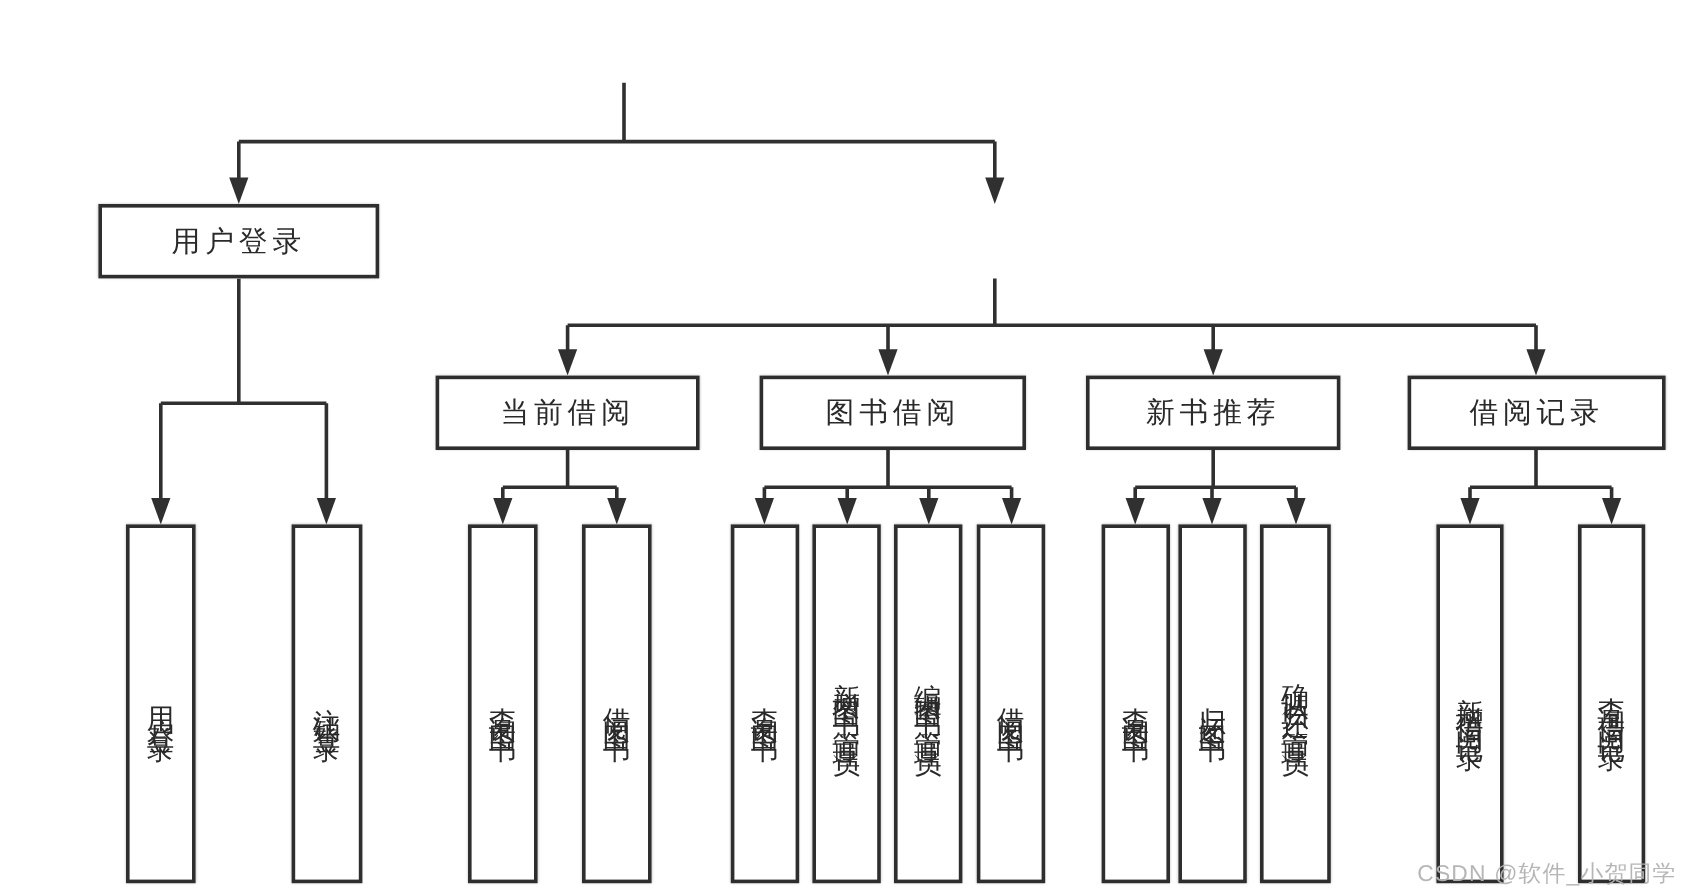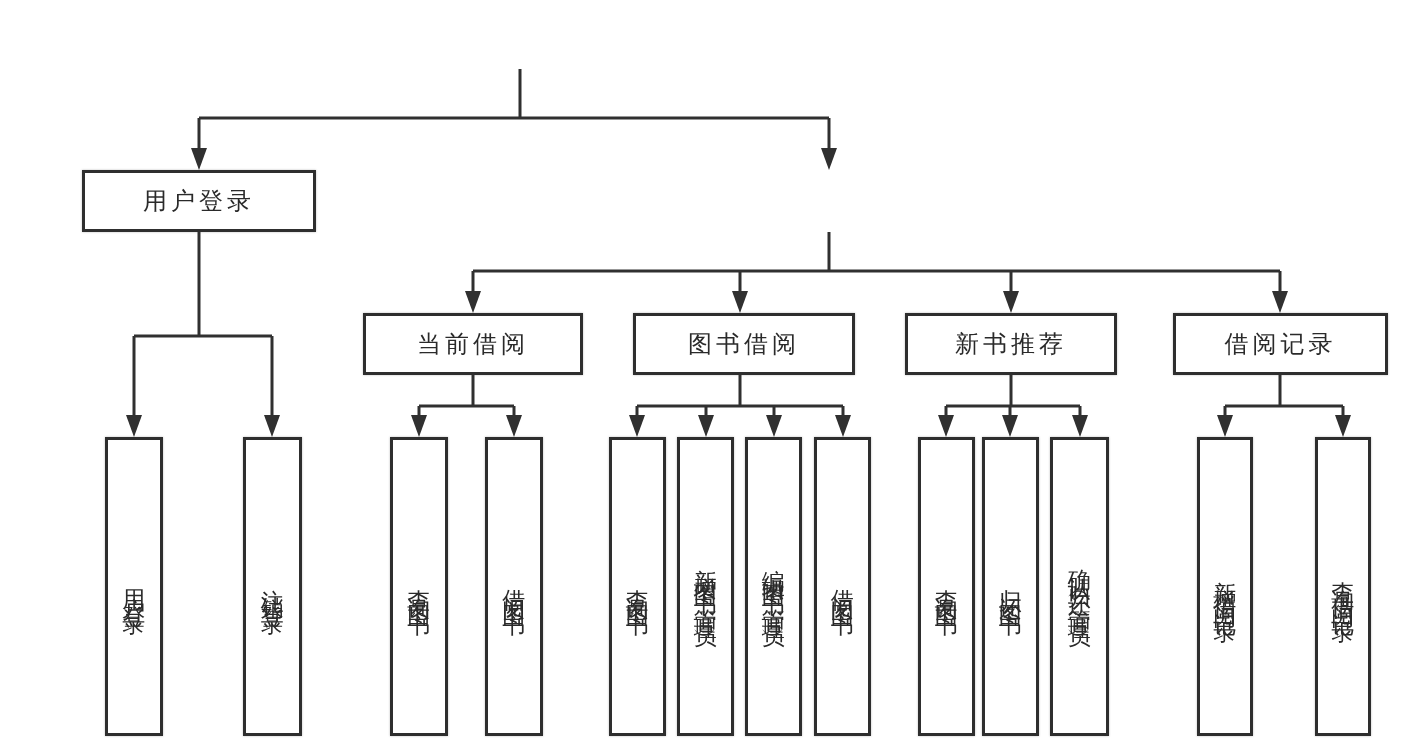--- a/index.html
+++ b/index.html
@@ -161,14 +161,15 @@
     <span class="v-text">确认归还（管理员）</span>
   </div>
 
   <div class="node v-node" style="left:1197px;top:437px;width:56px;height:299px">
     <span class="v-text">新增借阅记录</span>
   </div>
   <div class="node v-node" style="left:1315px;top:437px;width:56px;height:299px">
     <span class="v-text">查询借阅记录</span>
   </div>
 
+  <div class="watermark">CSDN @软件_小贺同学</div>
 
 </div>
 
 </body></html>

